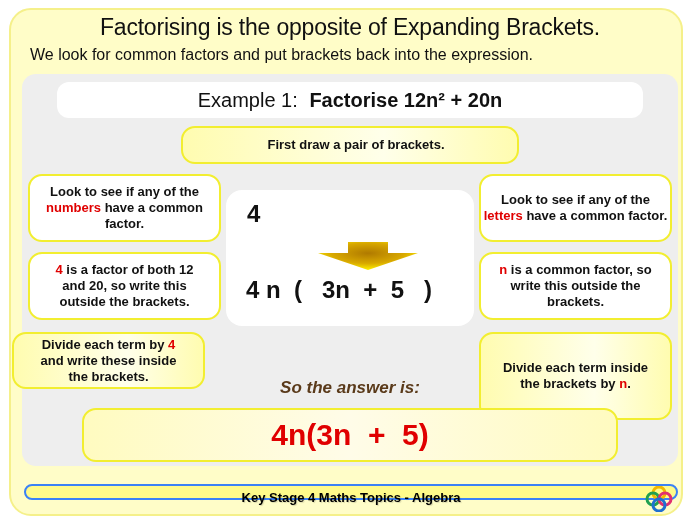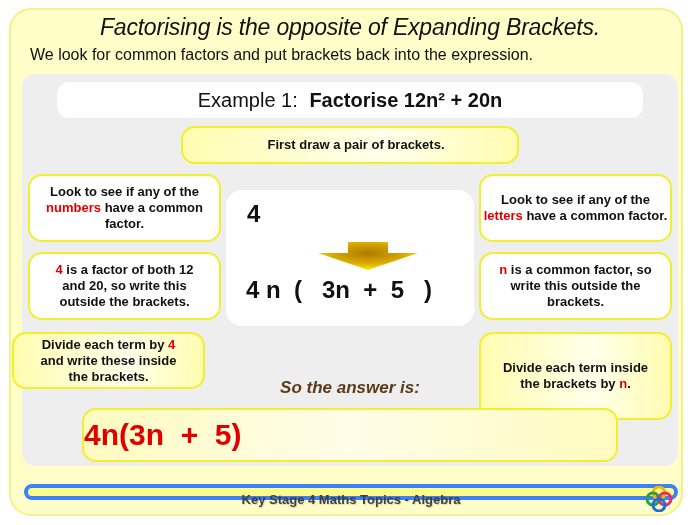--- a/index.html
+++ b/index.html
@@ -1,21 +1,21 @@
 <!DOCTYPE html>
 <html><head>
 <meta charset="utf-8">
 <style>
   html, body { margin:0; padding:0; }
   body { width:700px; height:525px; background:#ffffff; position:relative; overflow:hidden;
          font-family:"Liberation Sans", sans-serif; }
   .frame { position:absolute; left:9px; top:8px; width:674px; height:508px;
            background:#fffdc8; border:2px solid #f5f08a; border-radius:22px; box-sizing:border-box; }
   .title { position:absolute; left:0; width:700px; top:14px; text-align:center;
-           font-size:23px; color:#111; letter-spacing:-0.2px;font-style:italic; }
+           font-size:23px; color:#111; letter-spacing:-0.2px; }
   .subtitle { position:absolute; left:0; width:563px; top:46px; text-align:center;
               font-size:16px; color:#111; }
   .grey { position:absolute; left:22px; top:74px; width:656px; height:392px;
           background:#eeeeee; border-radius:14px; }
   .example { position:absolute; left:57px; top:82px; width:586px; height:36px;
              background:#fff; border-radius:12px; text-align:center; line-height:36px;
              font-size:20px; color:#111; }
   .example .ex-label { margin-right:6px; }
   .example .ex-task { font-weight:bold; }
   .step { position:absolute; box-sizing:border-box; border:2px solid #f2ee30; border-radius:14px;
@@ -26,24 +26,24 @@
   .red { color:#e00000; }
   .maths { position:absolute; left:226px; top:190px; width:248px; height:136px;
            background:#fff; border-radius:16px; }
   .m-line { position:absolute; font-weight:bold; font-size:24px; color:#111; white-space:pre; }
   .arrow { position:absolute; left:92px; top:52px; width:100px; height:28px; }
   .answer-label { position:absolute; left:0; width:700px; top:378px; text-align:center;
                   font-style:italic; font-weight:bold; font-size:17px; color:#5a3a1a; }
   .answer-box { position:absolute; left:82px; top:408px; width:536px; height:54px;
                 box-sizing:border-box; border:2px solid #f2ee30; border-radius:14px;
                 background:linear-gradient(90deg,#fffbc0 0%,#fffce8 50%,#fffbc0 100%);
-                text-align:left; line-height:50px; font-weight:bold; font-size:30px; color:#e00000; white-space:pre; }
+                text-align:center; line-height:50px; font-weight:bold; font-size:30px; color:#e00000; white-space:pre; }
   .footer { position:absolute; left:24px; top:484px; width:654px; height:16px;
-            background:#fffb8a; border:4px solid #3b82f6; border-radius:14px; box-sizing:border-box;
-            text-align:center; line-height:24px; font-weight:bold; font-size:13px; color:#404040;
+            background:#fffb8a; border:2px solid #3b82f6; border-radius:14px; box-sizing:border-box;
+            text-align:center; line-height:24px; font-weight:bold; font-size:13px; color:#000000;
             text-shadow:1px 1px 1px rgba(0,0,0,0.15); }
   .logo { position:absolute; left:645px; top:486px; width:28px; height:26px; }
 </style>
 </head>
 <body>
 
 <div class="frame"></div>
 <div class="title">Factorising is the opposite of Expanding Brackets.</div>
 <div class="subtitle">We look for common factors and put brackets back into the expression.</div>
 

